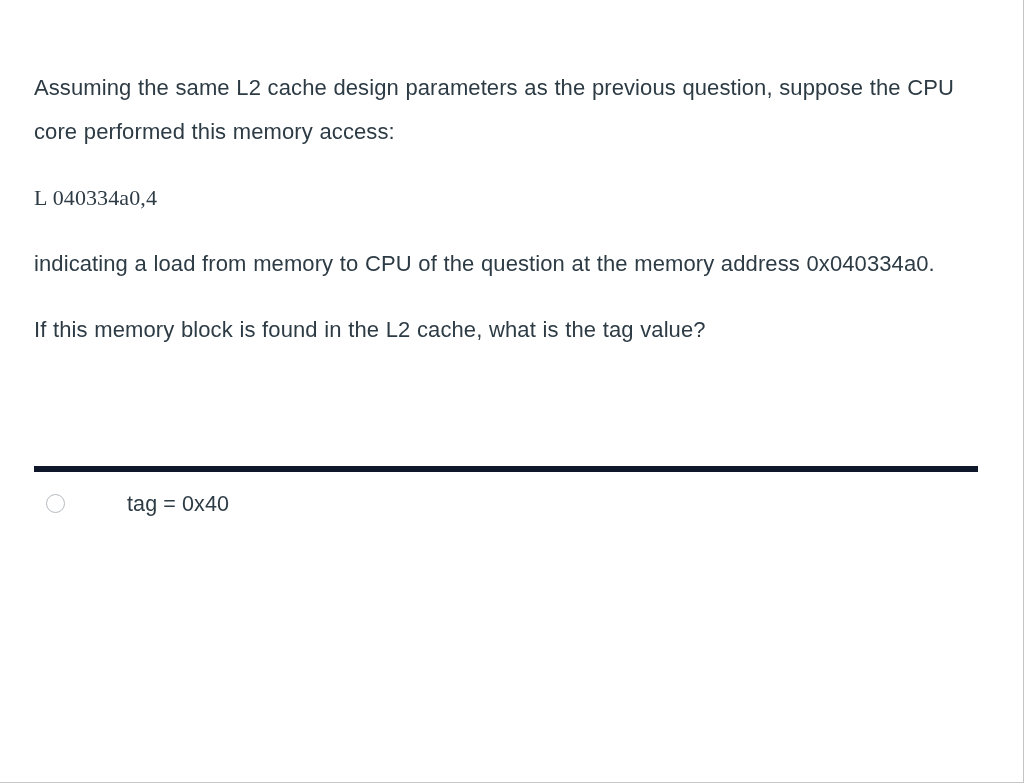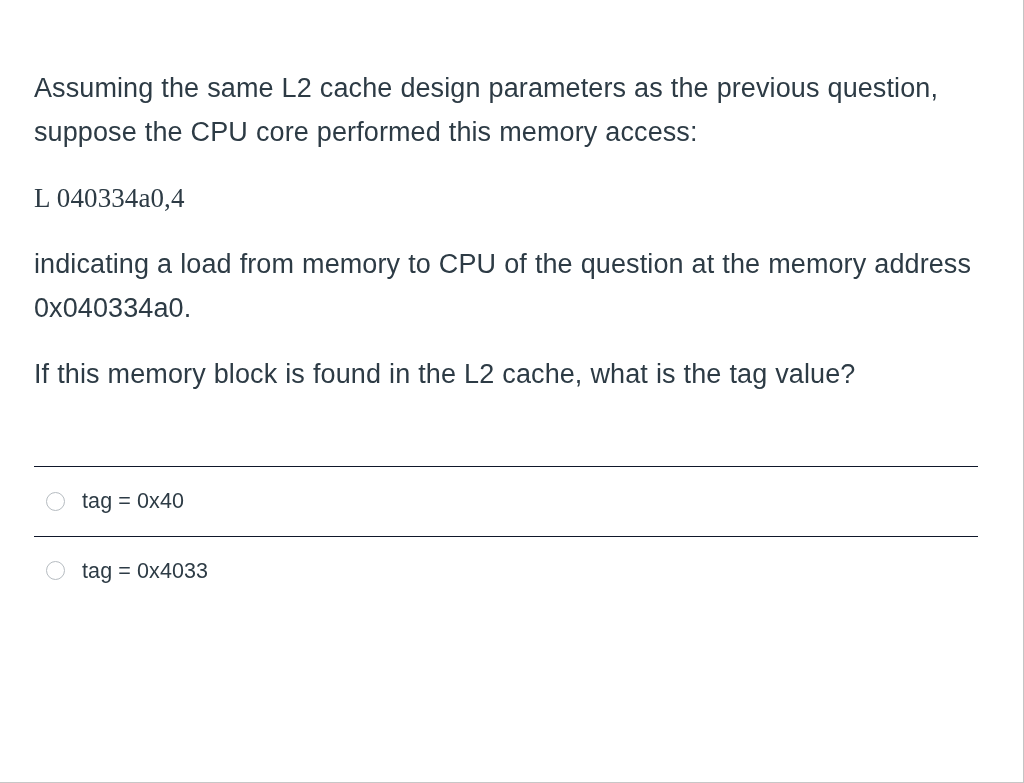--- a/index.html
+++ b/index.html
@@ -28,21 +28,21 @@
   
   #question-body {
     position: absolute;
     left: 34px;
     top: 66px;
     width: 944px;
   }
 
   .q-para {
     margin: 0 0 22px 0;
-    font-size: 27px;
+    font-size: 22px;
     line-height: 44px;
     color: #2d3b45;
     letter-spacing: 0.1px;
     word-spacing: 0.4px;
   }
   .q-para:last-child { margin-bottom: 0; }
 
   .q-para.mono-line {
     white-space: pre;
     font-family: Liberation Serif, serif;
@@ -52,24 +52,25 @@
   #answers {
     position: absolute;
     left: 34px;
     top: 466px;
     width: 944px;
   }
 
   .answer-row {
     position: relative;
     height: 69.5px;
-    border-top: 1px solid #0f172a;
+    border-top: 6px solid #0f172a;
     display: flex;
     align-items: center;
     box-sizing: border-box;
+    gap: 45px;
   }
 
   .radio-outer {
     flex: 0 0 auto;
     width: 19px;
     height: 19px;
     margin-left: 12px;
     margin-right: 17px;
     border: 1px solid #b6bcc1;
     border-radius: 50%;
@@ -99,20 +100,16 @@
 
   <div id="answers">
 
     <div class="answer-row">
       <span class="radio-outer"></span>
       <span class="answer-label">tag = 0x40</span>
     </div>
 
 
 
-    <div class="answer-row">
-      <span class="radio-outer"></span>
-      <span class="answer-label">tag = 0x4033</span>
-    </div>
 
   </div>
 
 </div>
 
 </body></html>

